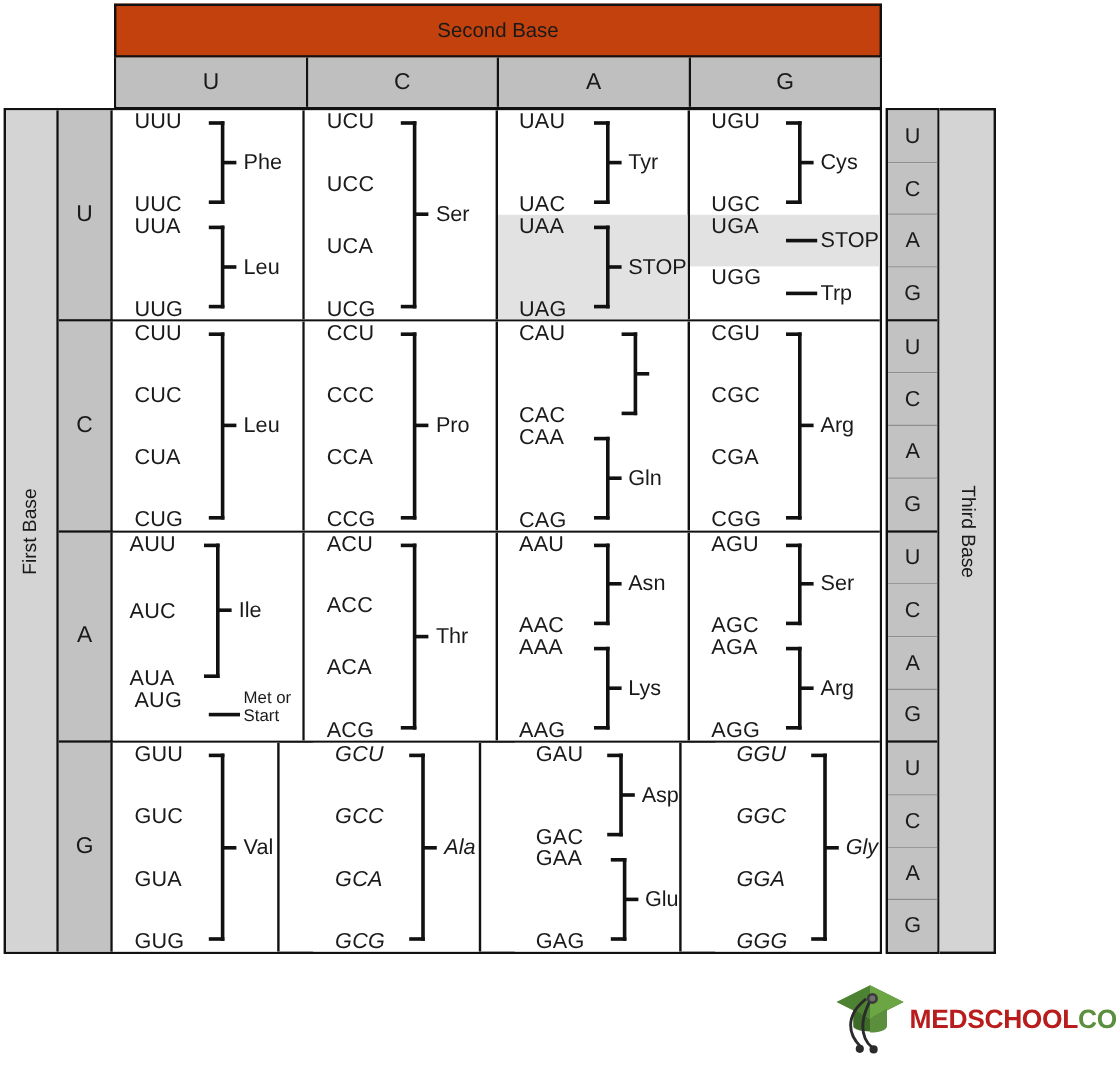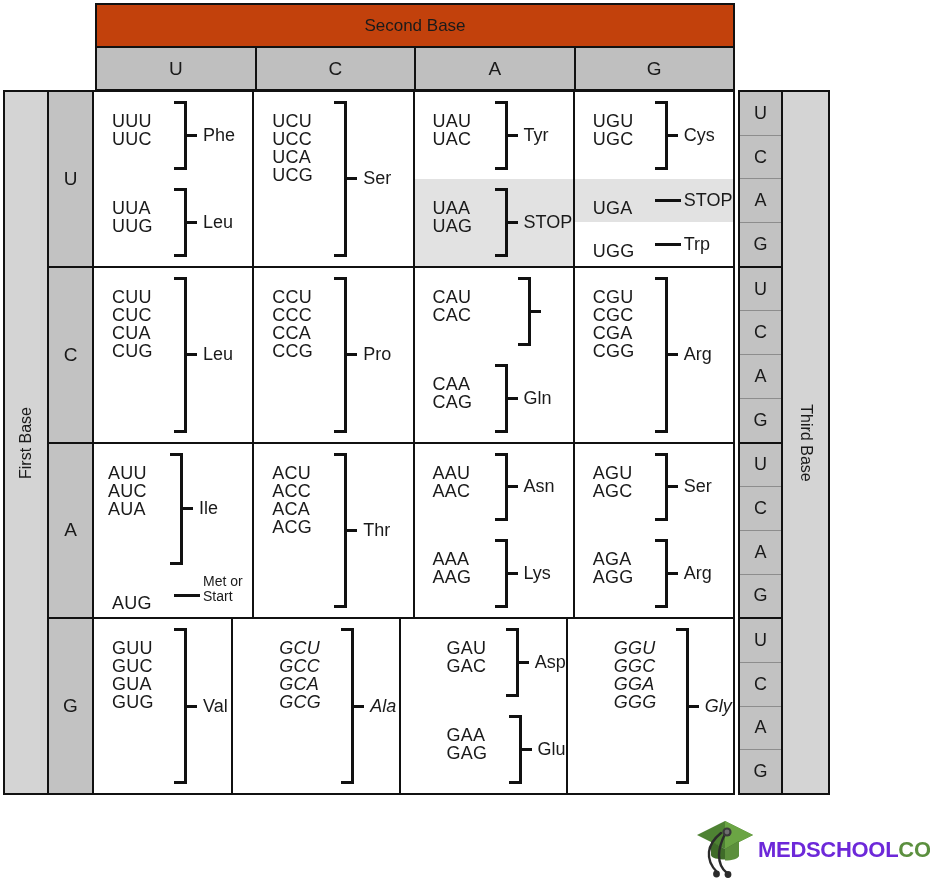--- a/index.html
+++ b/index.html
@@ -135,23 +135,22 @@
     display: flex;
     align-items: stretch;
     box-sizing: border-box;
     padding-left: 18px;
   }
   .aa-group.highlight { background: #e2e2e2; }
 
   .codon-list {
     display: flex;
     flex-direction: column;
-    justify-content: flex-start;
+    justify-content: space-between;
     width: 62px;
-    margin-top: 20px;
   }
   .codon-list .codon {
     font-size: 18px;
     line-height: 1;
     letter-spacing: 0.2px;
     white-space: nowrap;
   }
 
   
   .bracket {
@@ -268,21 +267,21 @@
     align-items: center;
   }
   #logo-mark { width: 58px; height: 62px; flex: 0 0 auto; }
   #logo-text {
     font-size: 22px;
     font-weight: bold;
     letter-spacing: -0.3px;
     white-space: nowrap;
     margin-left: 4px;
   }
-  #logo-text .part-a { color: #6d28d9; }
+  #logo-text .part-a { color: #b91c1c; }
   #logo-text .part-b { color: #5b8f3e; }
 </style>
 </head>
 <body>
 
 <div id="second-base-banner">
   <span>Second Base</span>
 </div>
 
 <div id="second-base-letters">

